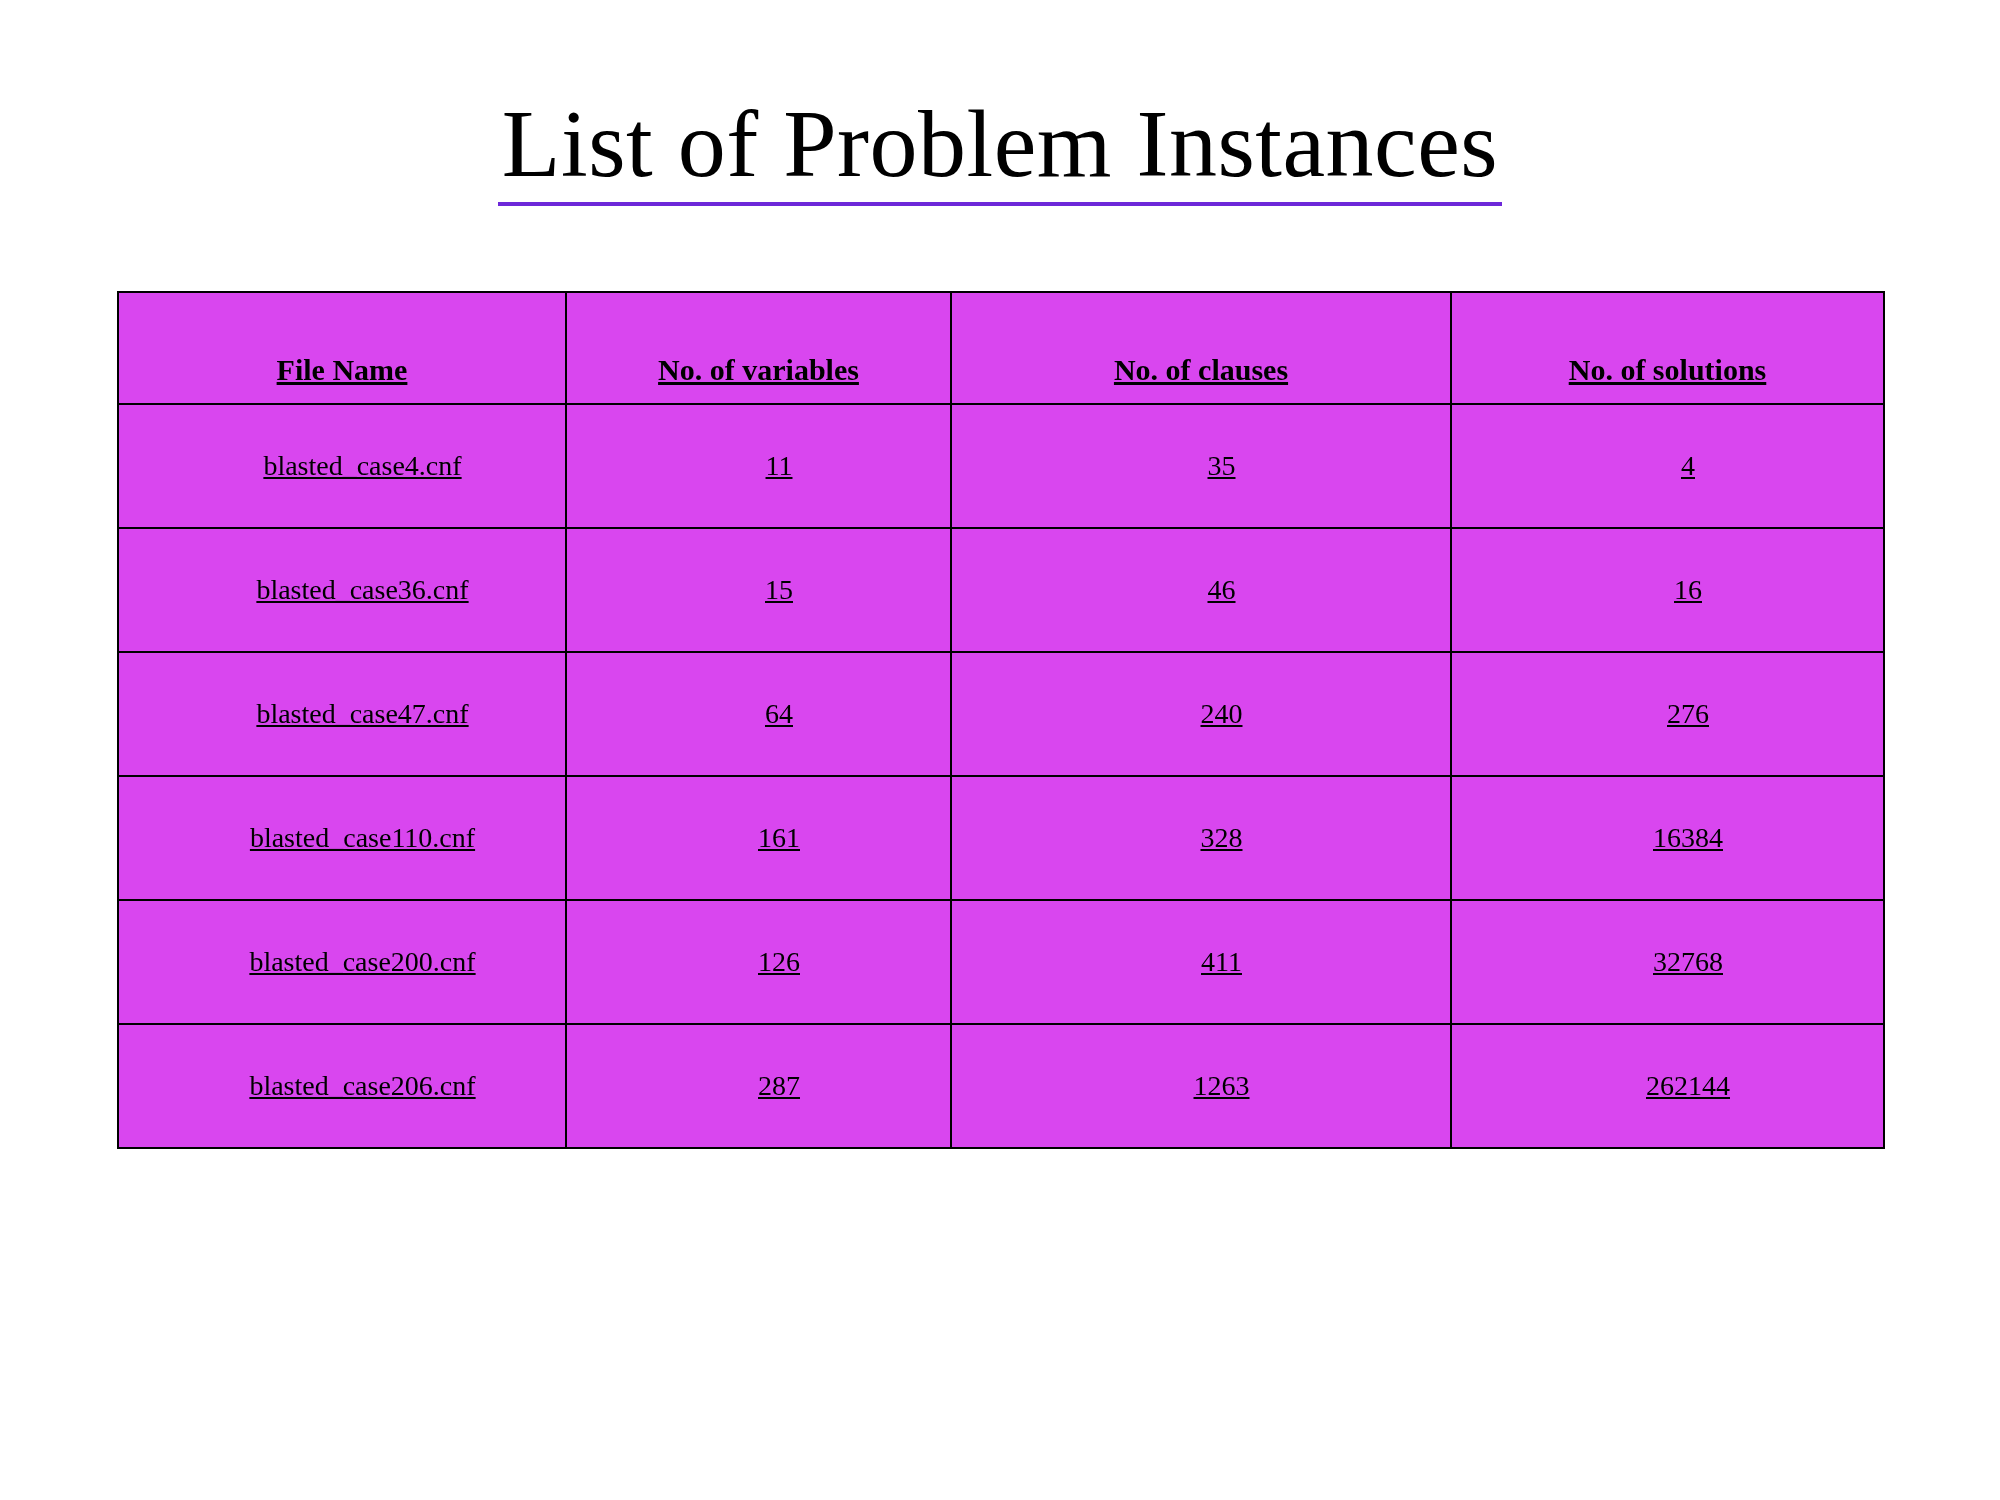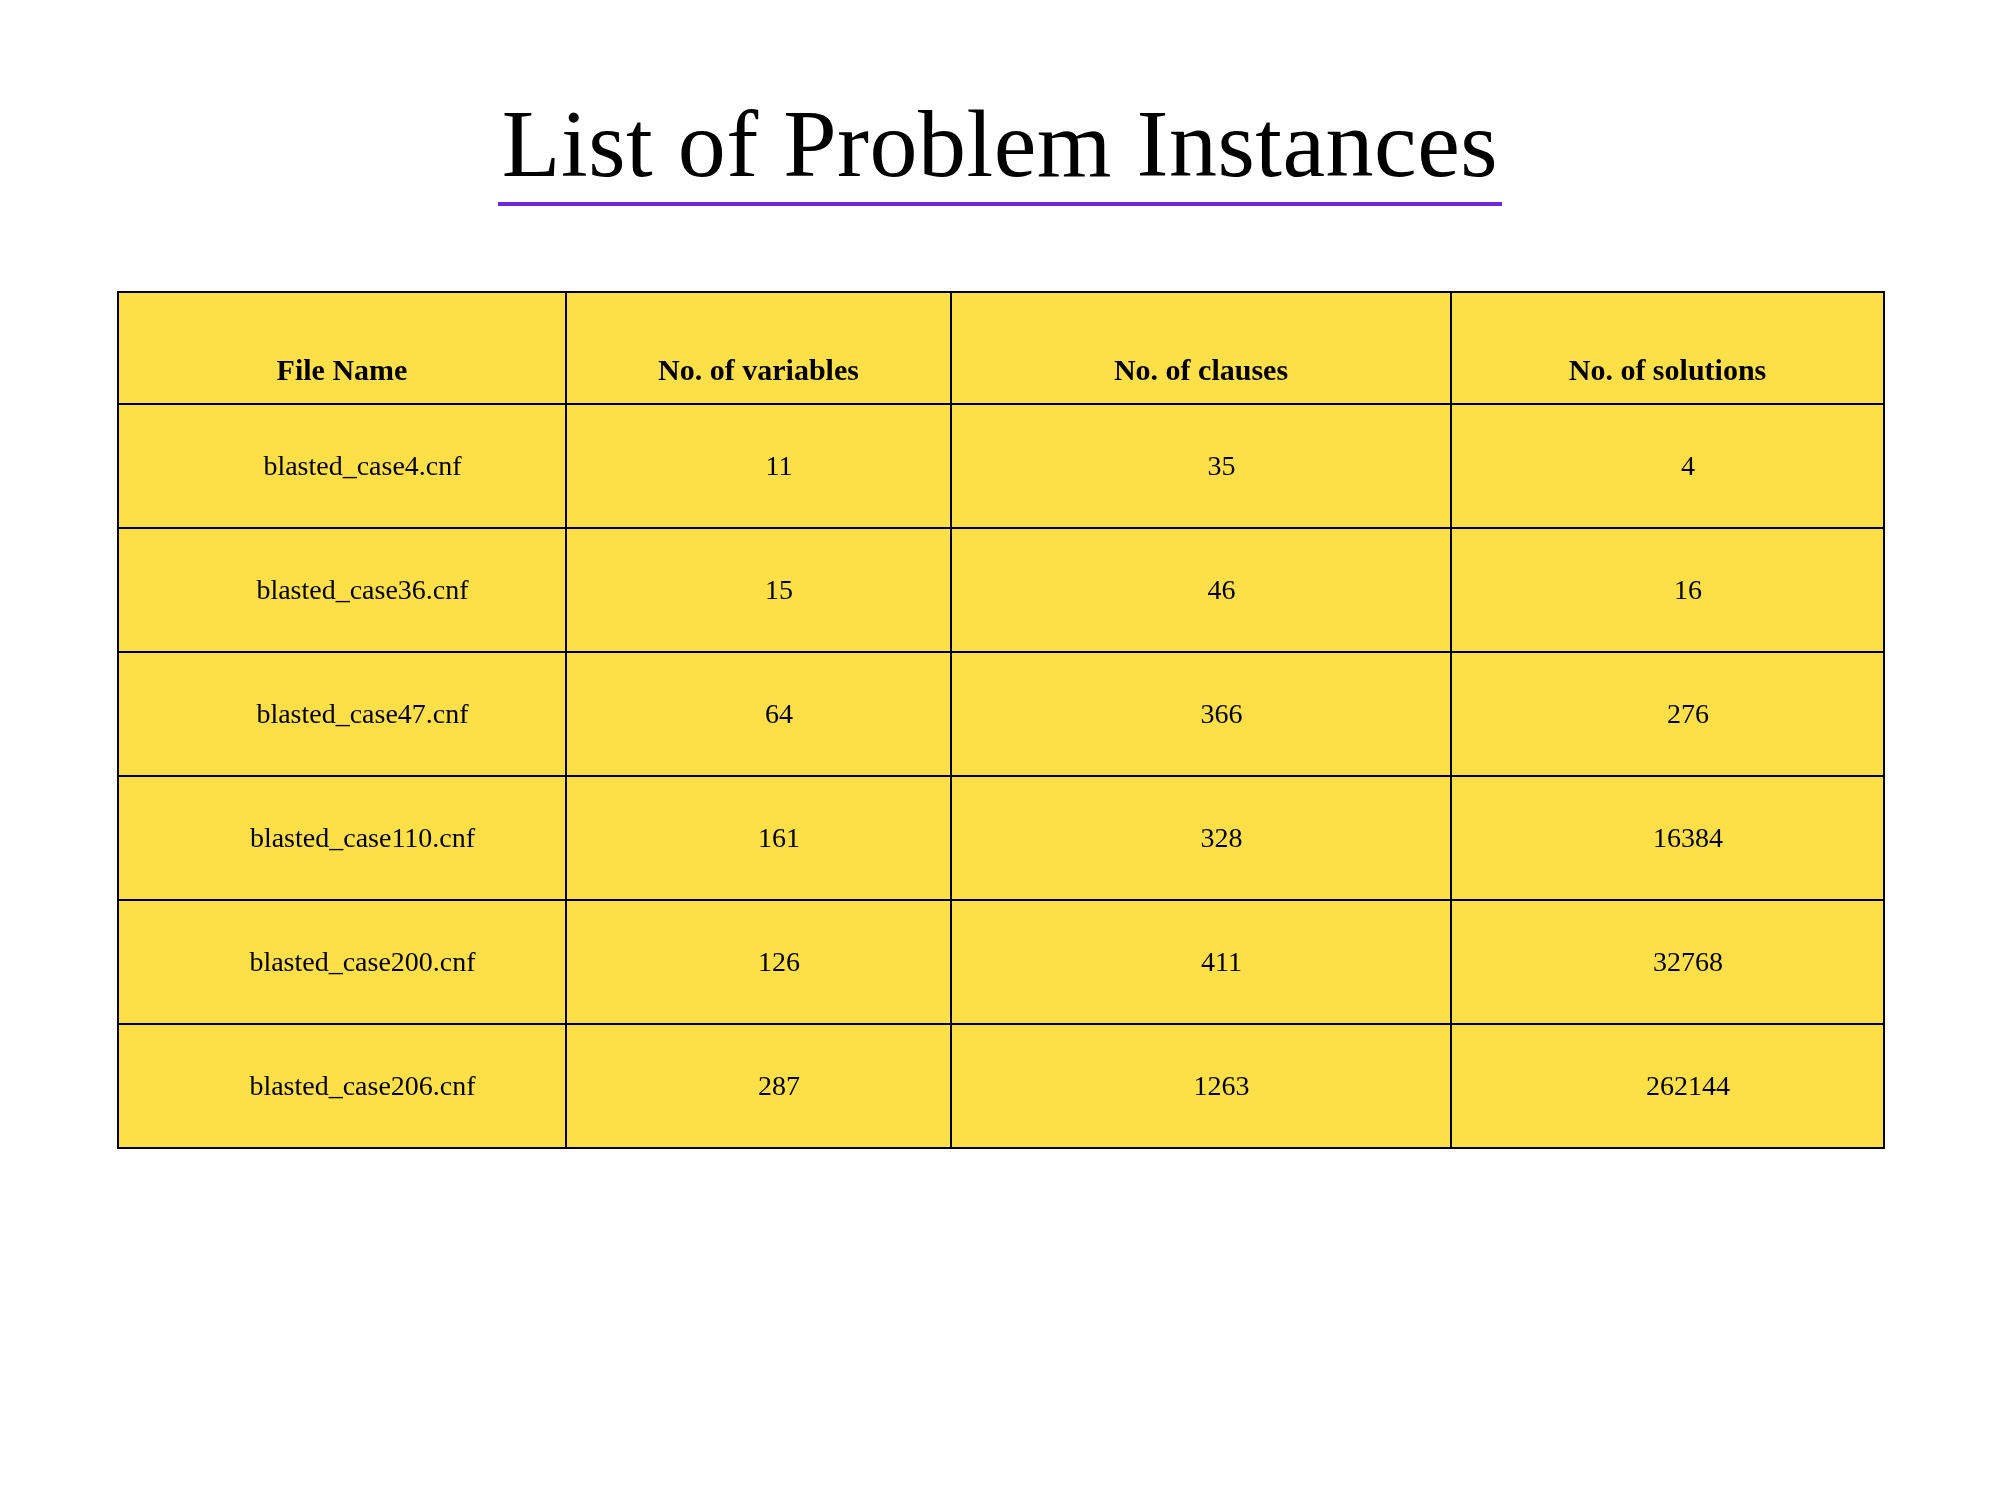--- a/index.html
+++ b/index.html
@@ -51,21 +51,22 @@
   .table-wrap {
     position: absolute;
     left: 117px;
     top: 291px;
     width: 1766px;
   }
   table.instances {
     border-collapse: collapse;
     width: 1766px;
     table-layout: fixed;
-    background: #fde047;
+    background: #d946ef;
+    text-decoration: underline;
   }
   table.instances th,
   table.instances td {
     border: 2.5px solid #000000;
     text-align: center;
     vertical-align: middle;
     color: #000000;
     padding: 0 6px;
   }
   table.instances th {
@@ -124,21 +125,21 @@
         </tr>
         <tr>
           <td>blasted_case36.cnf</td>
           <td>15</td>
           <td>46</td>
           <td>16</td>
         </tr>
         <tr>
           <td>blasted_case47.cnf</td>
           <td>64</td>
-          <td>366</td>
+          <td>240</td>
           <td>276</td>
         </tr>
         <tr>
           <td>blasted_case110.cnf</td>
           <td>161</td>
           <td>328</td>
           <td>16384</td>
         </tr>
         <tr>
           <td>blasted_case200.cnf</td>

